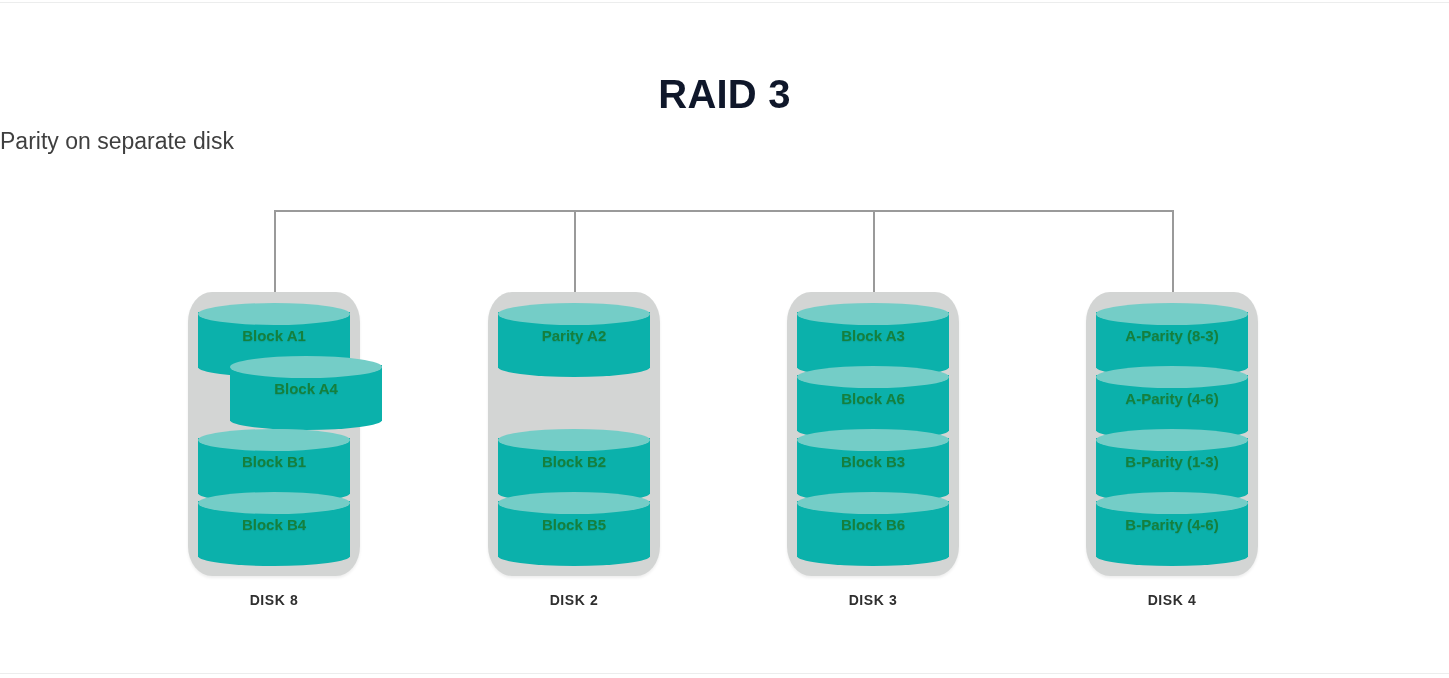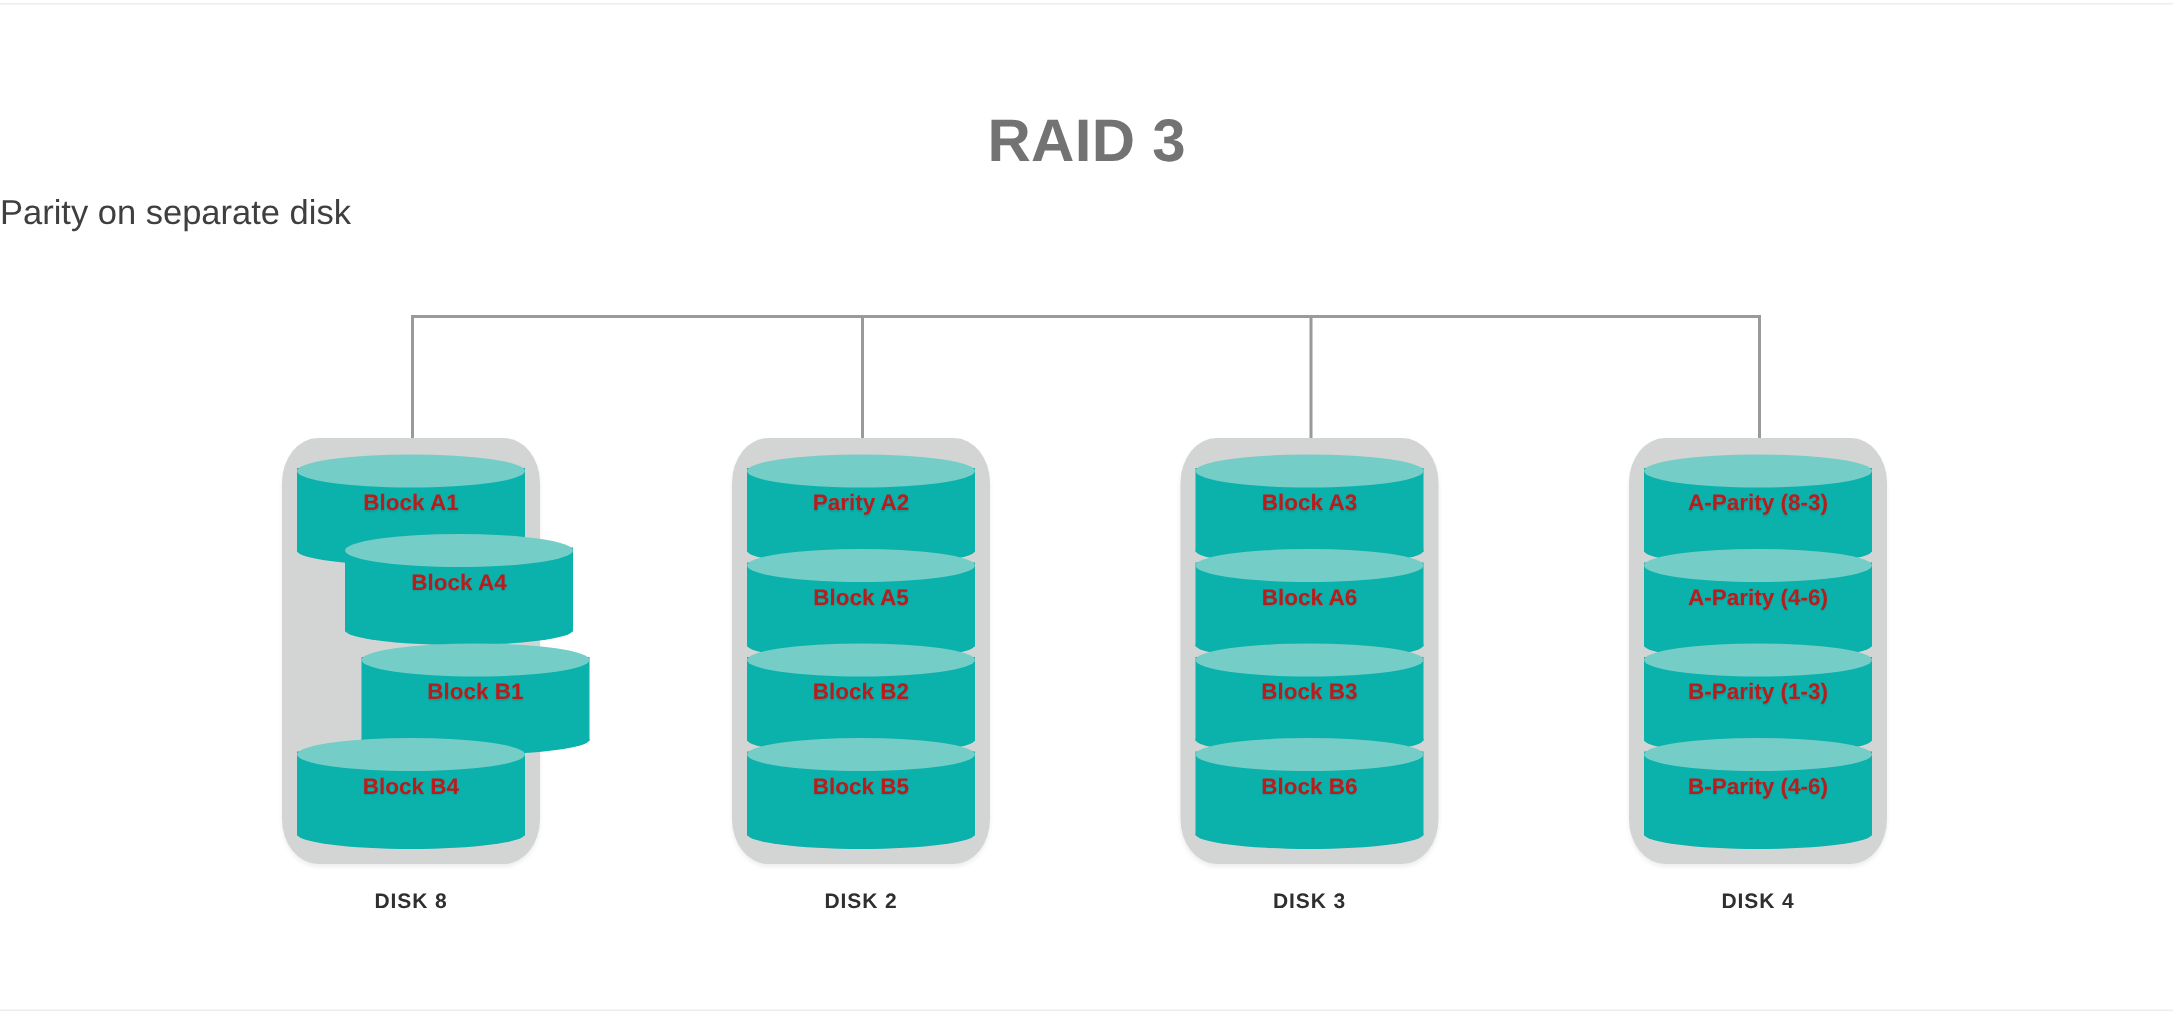--- a/index.html
+++ b/index.html
@@ -29,21 +29,21 @@
 
   
   .title {
     position: absolute;
     left: 0;
     top: 72px;
     width: 1449px;
     text-align: center;
     font-size: 40px;
     font-weight: bold;
-    color: #737373;
+    color: #0f172a;
     letter-spacing: 0.2px;
   }
   .subtitle {
     position: absolute;
     left: 0;
     top: 128px;
     width: 1449px;
     font-size: 23px;
     font-weight: normal;
     color: #3f3f3f;
@@ -125,21 +125,21 @@
     background: #0bb1ab;
   }
   .block .label {
     position: absolute;
     left: 0;
     top: 24px;
     width: 152px;
     text-align: center;
     font-size: 15px;
     font-weight: bold;
-    color: #b91c1c;
+    color: #15803d;
     z-index: 4;
     text-shadow: 0 1px 1px rgba(0,0,0,0.10);
   }
   .disk-name {
     position: absolute;
     left: -14px;
     top: 300px;
     width: 200px;
     text-align: center;
     font-size: 14px;
@@ -173,21 +173,21 @@
         <div class="body"></div>
         <div class="cap"></div>
         <div class="label">Block A1</div>
       </div>
       <div class="block" style="top:53px;margin-left:32px;">
         <div class="foot"></div>
         <div class="body"></div>
         <div class="cap"></div>
         <div class="label">Block A4</div>
       </div>
-      <div class="block" style="top:126px;margin-left:43px;">
+      <div class="block" style="top:126px;">
         <div class="foot"></div>
         <div class="body"></div>
         <div class="cap"></div>
         <div class="label">Block B1</div>
       </div>
       <div class="block last" style="top:189px;">
         <div class="foot"></div>
         <div class="body"></div>
         <div class="cap"></div>
         <div class="label">Block B4</div>
@@ -198,55 +198,49 @@
 
   <div class="disk" style="left:488px;">
     <div class="shell"></div>
     <div class="stack">
       <div class="block" style="top:0px;">
         <div class="foot"></div>
         <div class="body"></div>
         <div class="cap"></div>
         <div class="label">Parity A2</div>
       </div>
+      <div class="block" style="top:126px;">
+        <div class="foot"></div>
+        <div class="body"></div>
+        <div class="cap"></div>
+        <div class="label">Block B2</div>
+      </div>
+      <div class="block last" style="top:189px;">
+        <div class="foot"></div>
+        <div class="body"></div>
+        <div class="cap"></div>
+        <div class="label">Block B5</div>
+      </div>
+    </div>
+    <div class="disk-name">DISK 2</div>
+  </div>
+
+  <div class="disk" style="left:787px;">
+    <div class="shell"></div>
+    <div class="stack">
+      <div class="block" style="top:0px;">
+        <div class="foot"></div>
+        <div class="body"></div>
+        <div class="cap"></div>
+        <div class="label">Block A3</div>
+      </div>
       <div class="block" style="top:63px;">
         <div class="foot"></div>
         <div class="body"></div>
         <div class="cap"></div>
-        <div class="label">Block A5</div>
-      </div>
-      <div class="block" style="top:126px;">
-        <div class="foot"></div>
-        <div class="body"></div>
-        <div class="cap"></div>
-        <div class="label">Block B2</div>
-      </div>
-      <div class="block last" style="top:189px;">
-        <div class="foot"></div>
-        <div class="body"></div>
-        <div class="cap"></div>
-        <div class="label">Block B5</div>
-      </div>
-    </div>
-    <div class="disk-name">DISK 2</div>
-  </div>
-
-  <div class="disk" style="left:787px;">
-    <div class="shell"></div>
-    <div class="stack">
-      <div class="block" style="top:0px;">
-        <div class="foot"></div>
-        <div class="body"></div>
-        <div class="cap"></div>
-        <div class="label">Block A3</div>
-      </div>
-      <div class="block" style="top:63px;">
-        <div class="foot"></div>
-        <div class="body"></div>
-        <div class="cap"></div>
         <div class="label">Block A6</div>
       </div>
       <div class="block" style="top:126px;">
         <div class="foot"></div>
         <div class="body"></div>
         <div class="cap"></div>
         <div class="label">Block B3</div>
       </div>
       <div class="block last" style="top:189px;">
         <div class="foot"></div>

